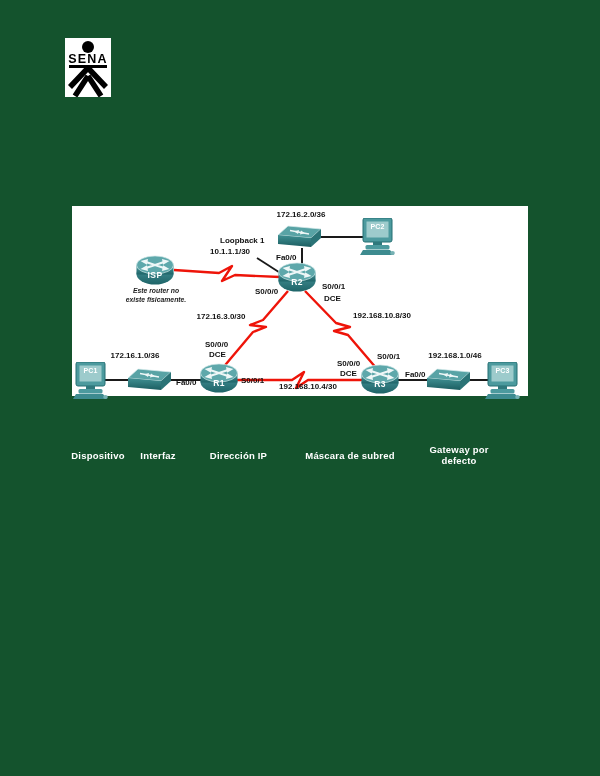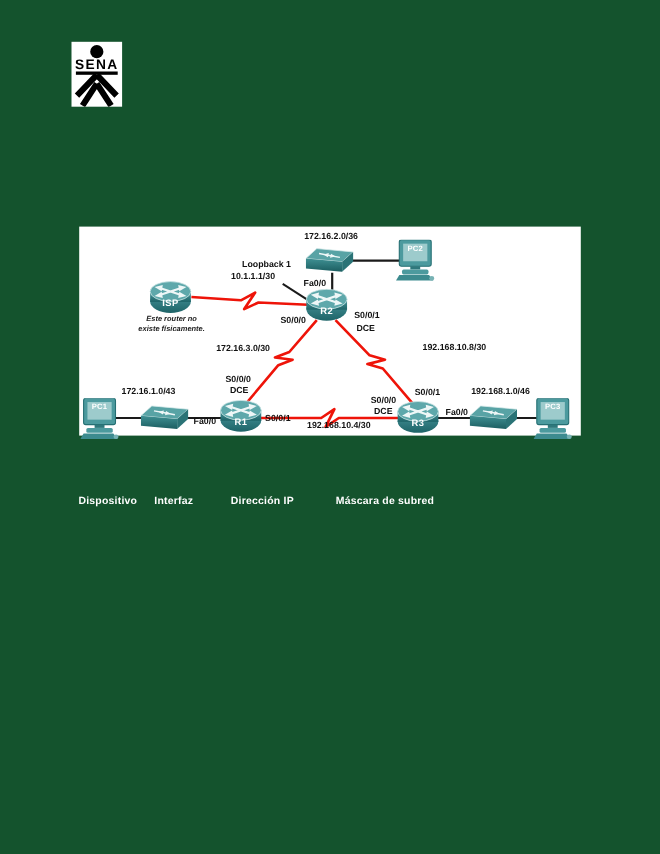--- a/index.html
+++ b/index.html
@@ -210,34 +210,35 @@
     <span class="dlabel center" style="left:169px;top:4px;">172.16.2.0/36</span>
     <span class="dlabel" style="left:148px;top:30px;">Loopback 1</span>
     <span class="dlabel" style="left:138px;top:41px;">10.1.1.1/30</span>
     <span class="dlabel" style="left:204px;top:47px;">Fa0/0</span>
     <span class="dlabel" style="left:183px;top:81px;">S0/0/0</span>
     <span class="dlabel" style="left:250px;top:76px;">S0/0/1</span>
     <span class="dlabel" style="left:252px;top:88px;">DCE</span>
     <span class="note"><span>Este router no</span><br>
       <span>existe físicamente.</span></span>
     <span class="dlabel center" style="left:89px;top:106px;">172.16.3.0/30</span>
-    <span class="dlabel center" style="left:250px;top:105px;text-align:right;">192.168.10.8/30</span>
-    <span class="dlabel center" style="left:3px;top:145px;">172.16.1.0/43</span>
+    <span class="dlabel center" style="left:250px;top:105px;">192.168.10.8/30</span>
+    <span class="dlabel center" style="left:3px;top:145px;">172.16.1.0/36</span>
     <span class="dlabel" style="left:133px;top:134px;">S0/0/0</span>
     <span class="dlabel" style="left:137px;top:144px;">DCE</span>
     <span class="dlabel" style="left:104px;top:172px;">Fa0/0</span>
     <span class="dlabel" style="left:169px;top:170px;">S0/0/1</span>
     <span class="dlabel center" style="left:176px;top:176px;">192.168.10.4/30</span>
     <span class="dlabel" style="left:265px;top:153px;">S0/0/0</span>
     <span class="dlabel" style="left:268px;top:163px;">DCE</span>
     <span class="dlabel" style="left:305px;top:146px;">S0/0/1</span>
     <span class="dlabel" style="left:333px;top:164px;">Fa0/0</span>
     <span class="dlabel center" style="left:323px;top:145px;">192.168.1.0/46</span>
   </div>
 
   <div class="thead">
     <div class="thcell c0">Dispositivo</div>
     <div class="thcell c1">Interfaz</div>
     <div class="thcell c2">Dirección IP</div>
     <div class="thcell c3">Máscara de subred</div>
+    <div class="thcell c4">Gateway por defecto</div>
   </div>
 
 </div>
 
 </body></html>

